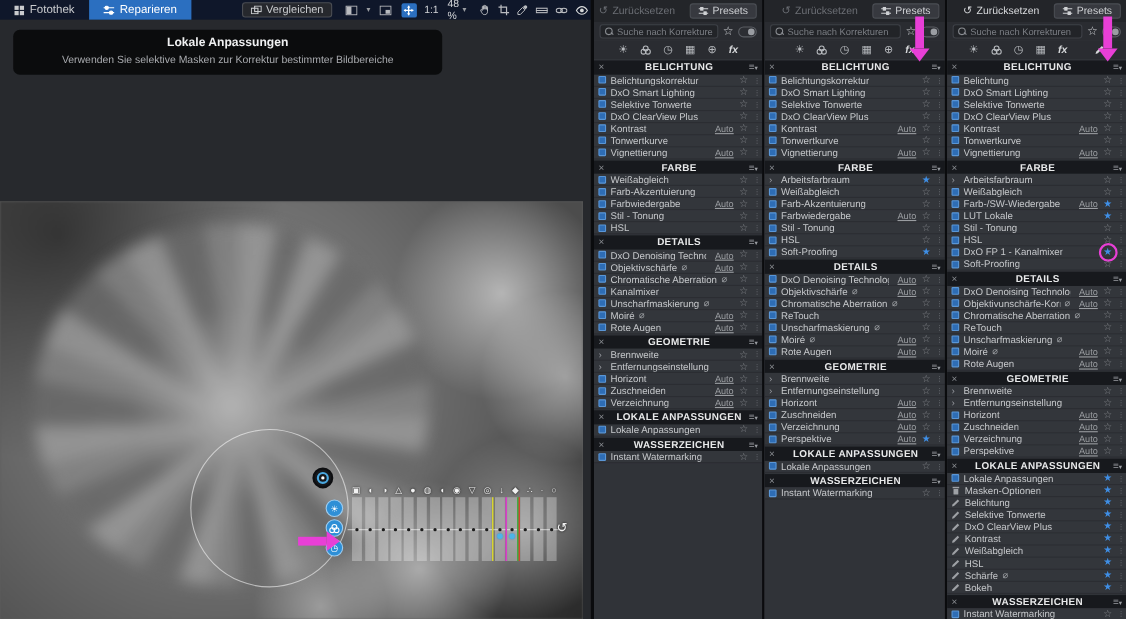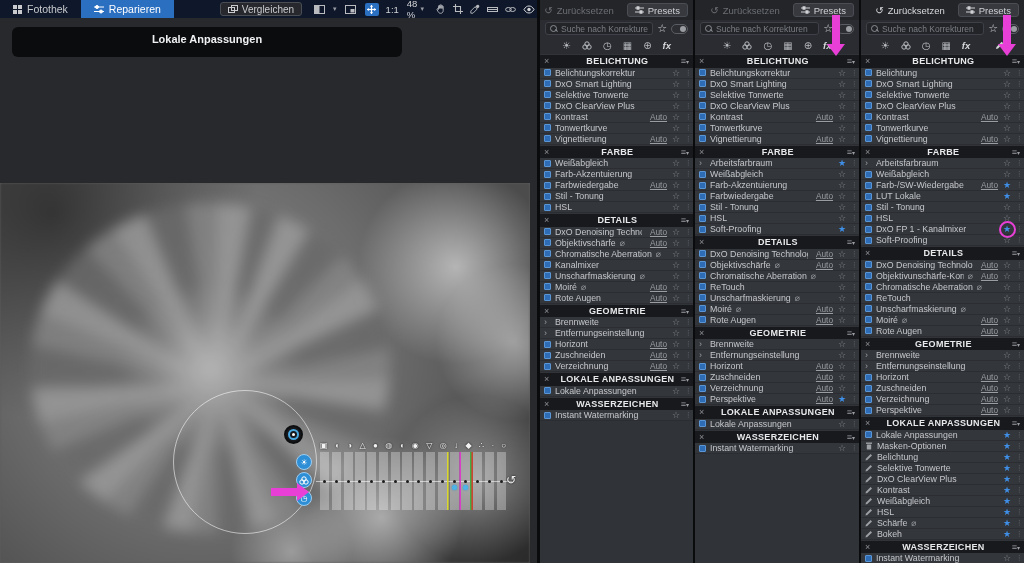--- a/index.html
+++ b/index.html
@@ -265,20 +265,21 @@
               <circle cx="4.5" cy="4.5" r="1.5" fill="#fff"></circle>
             </svg>
         </span>
         <span>Lokale Anpassungen</span>
       </button>
     </div>
 
     <div class="canvas">
       <div class="tooltip">
         <div class="tt-title">Lokale Anpassungen</div>
+        <div class="tt-text">Verwenden Sie selektive Masken zur Korrektur bestimmter Bildbereiche</div>
       </div>
 
       <div class="photo">
         <div class="ph-base"></div>
         <div class="rose"></div>
         <div class="mask-circle"></div>
         <div class="ctrl-point">
           <span class="ring">
               <span class="dot"></span>
             </span>

